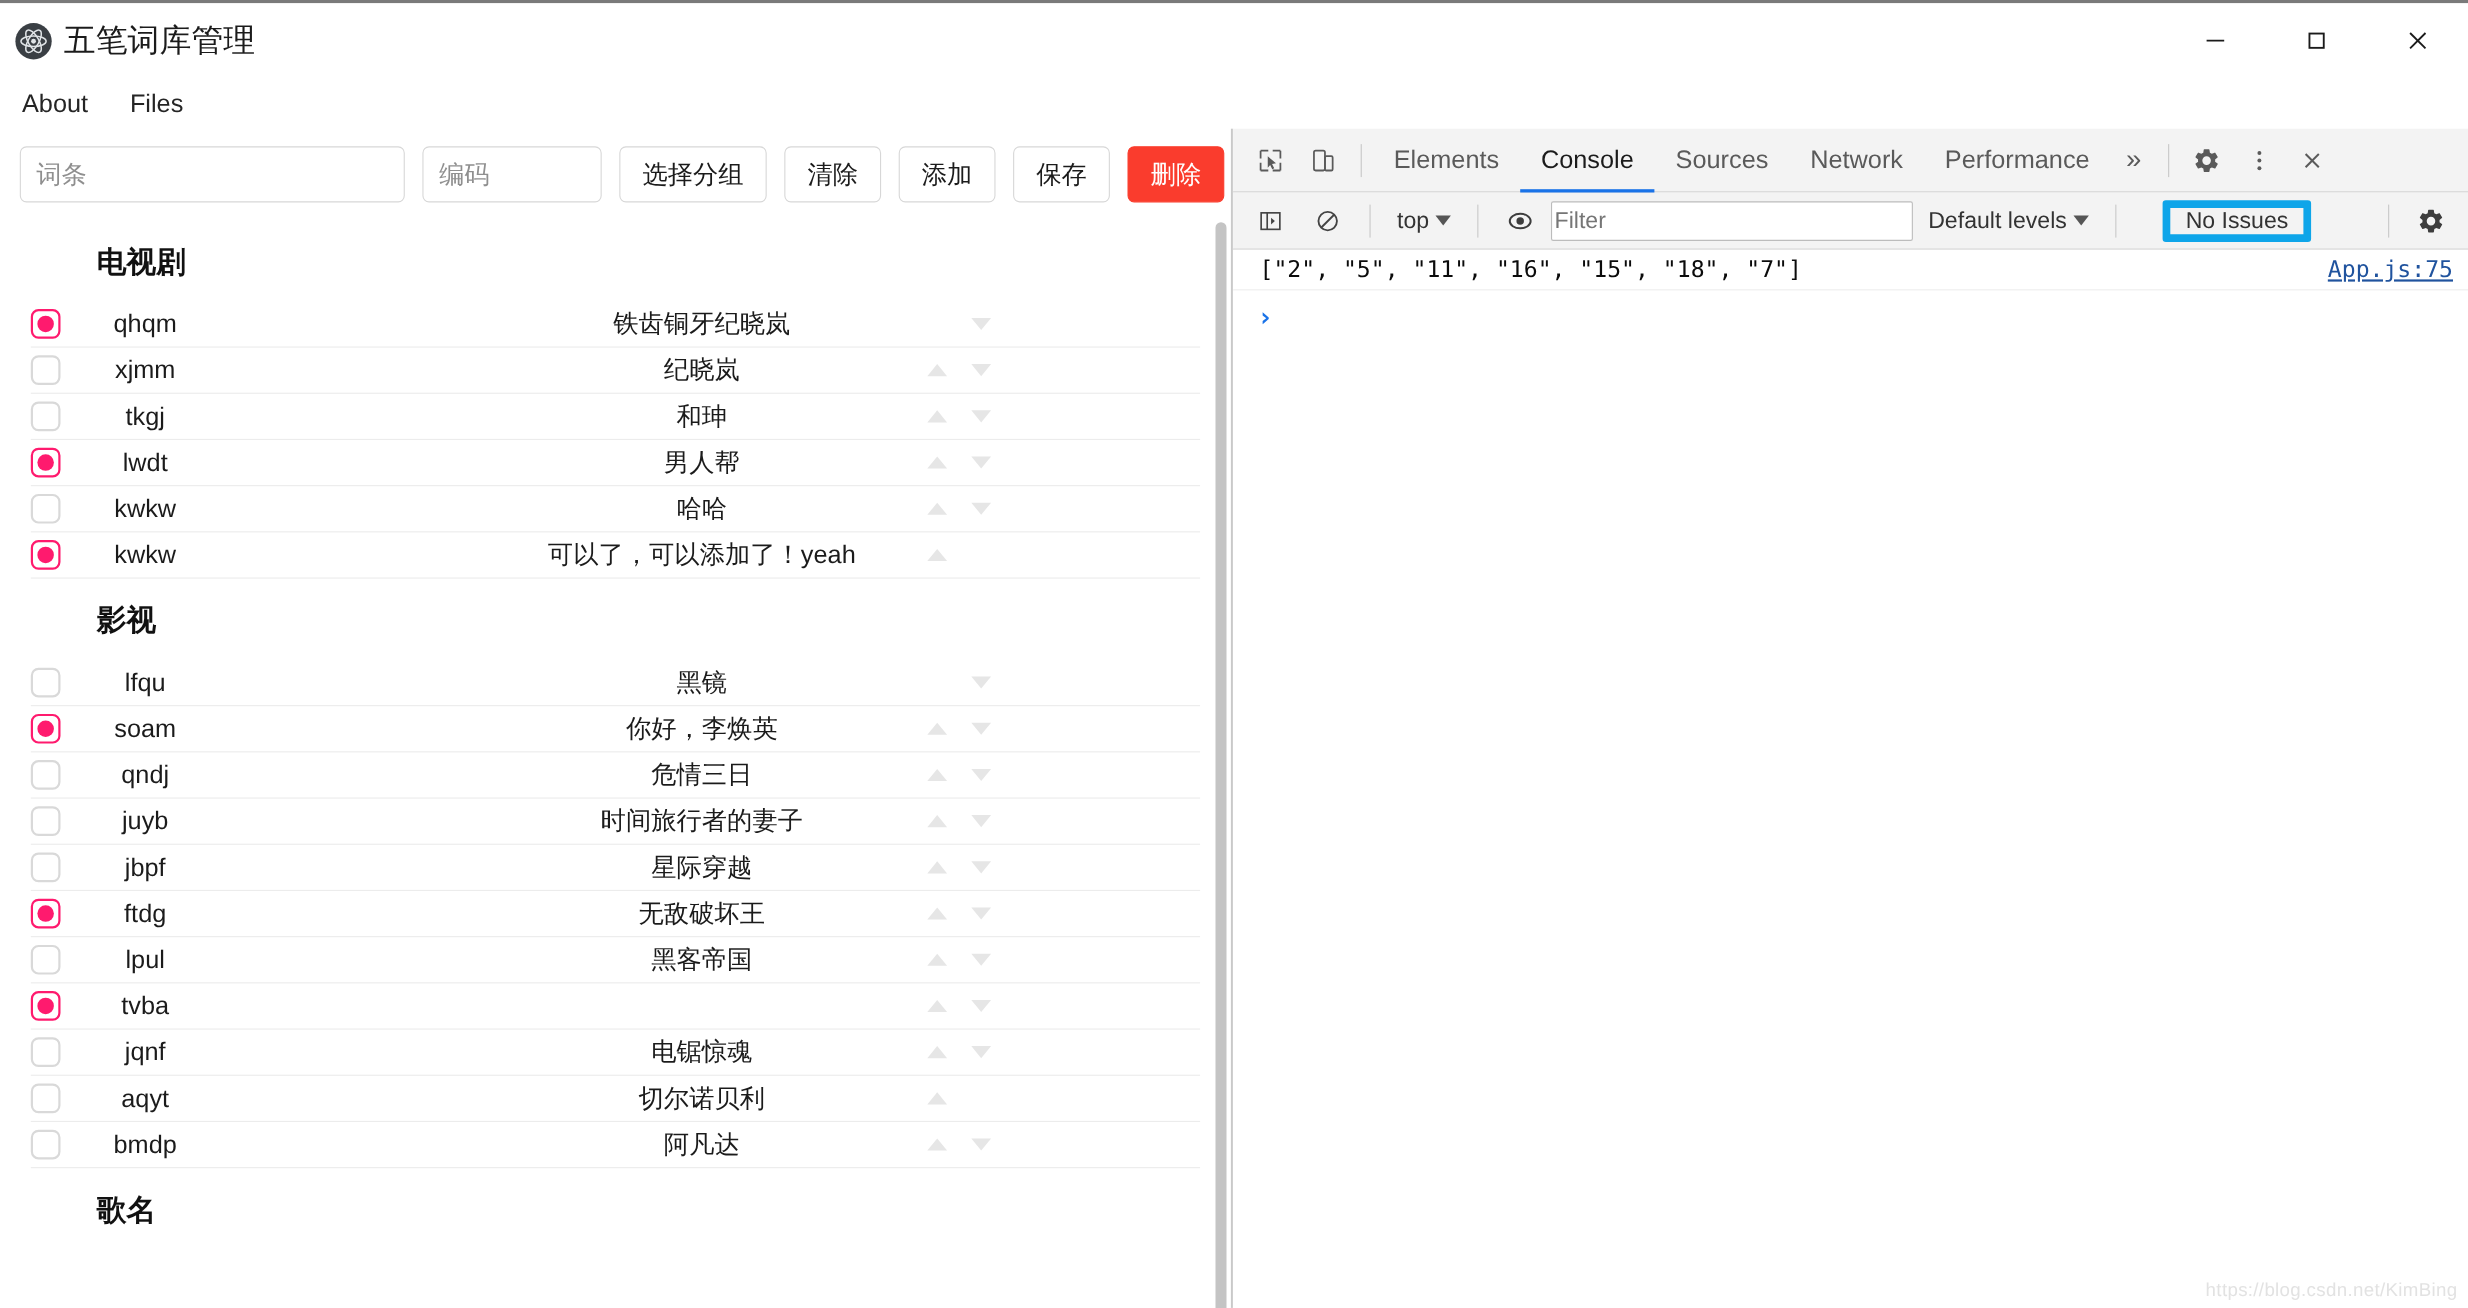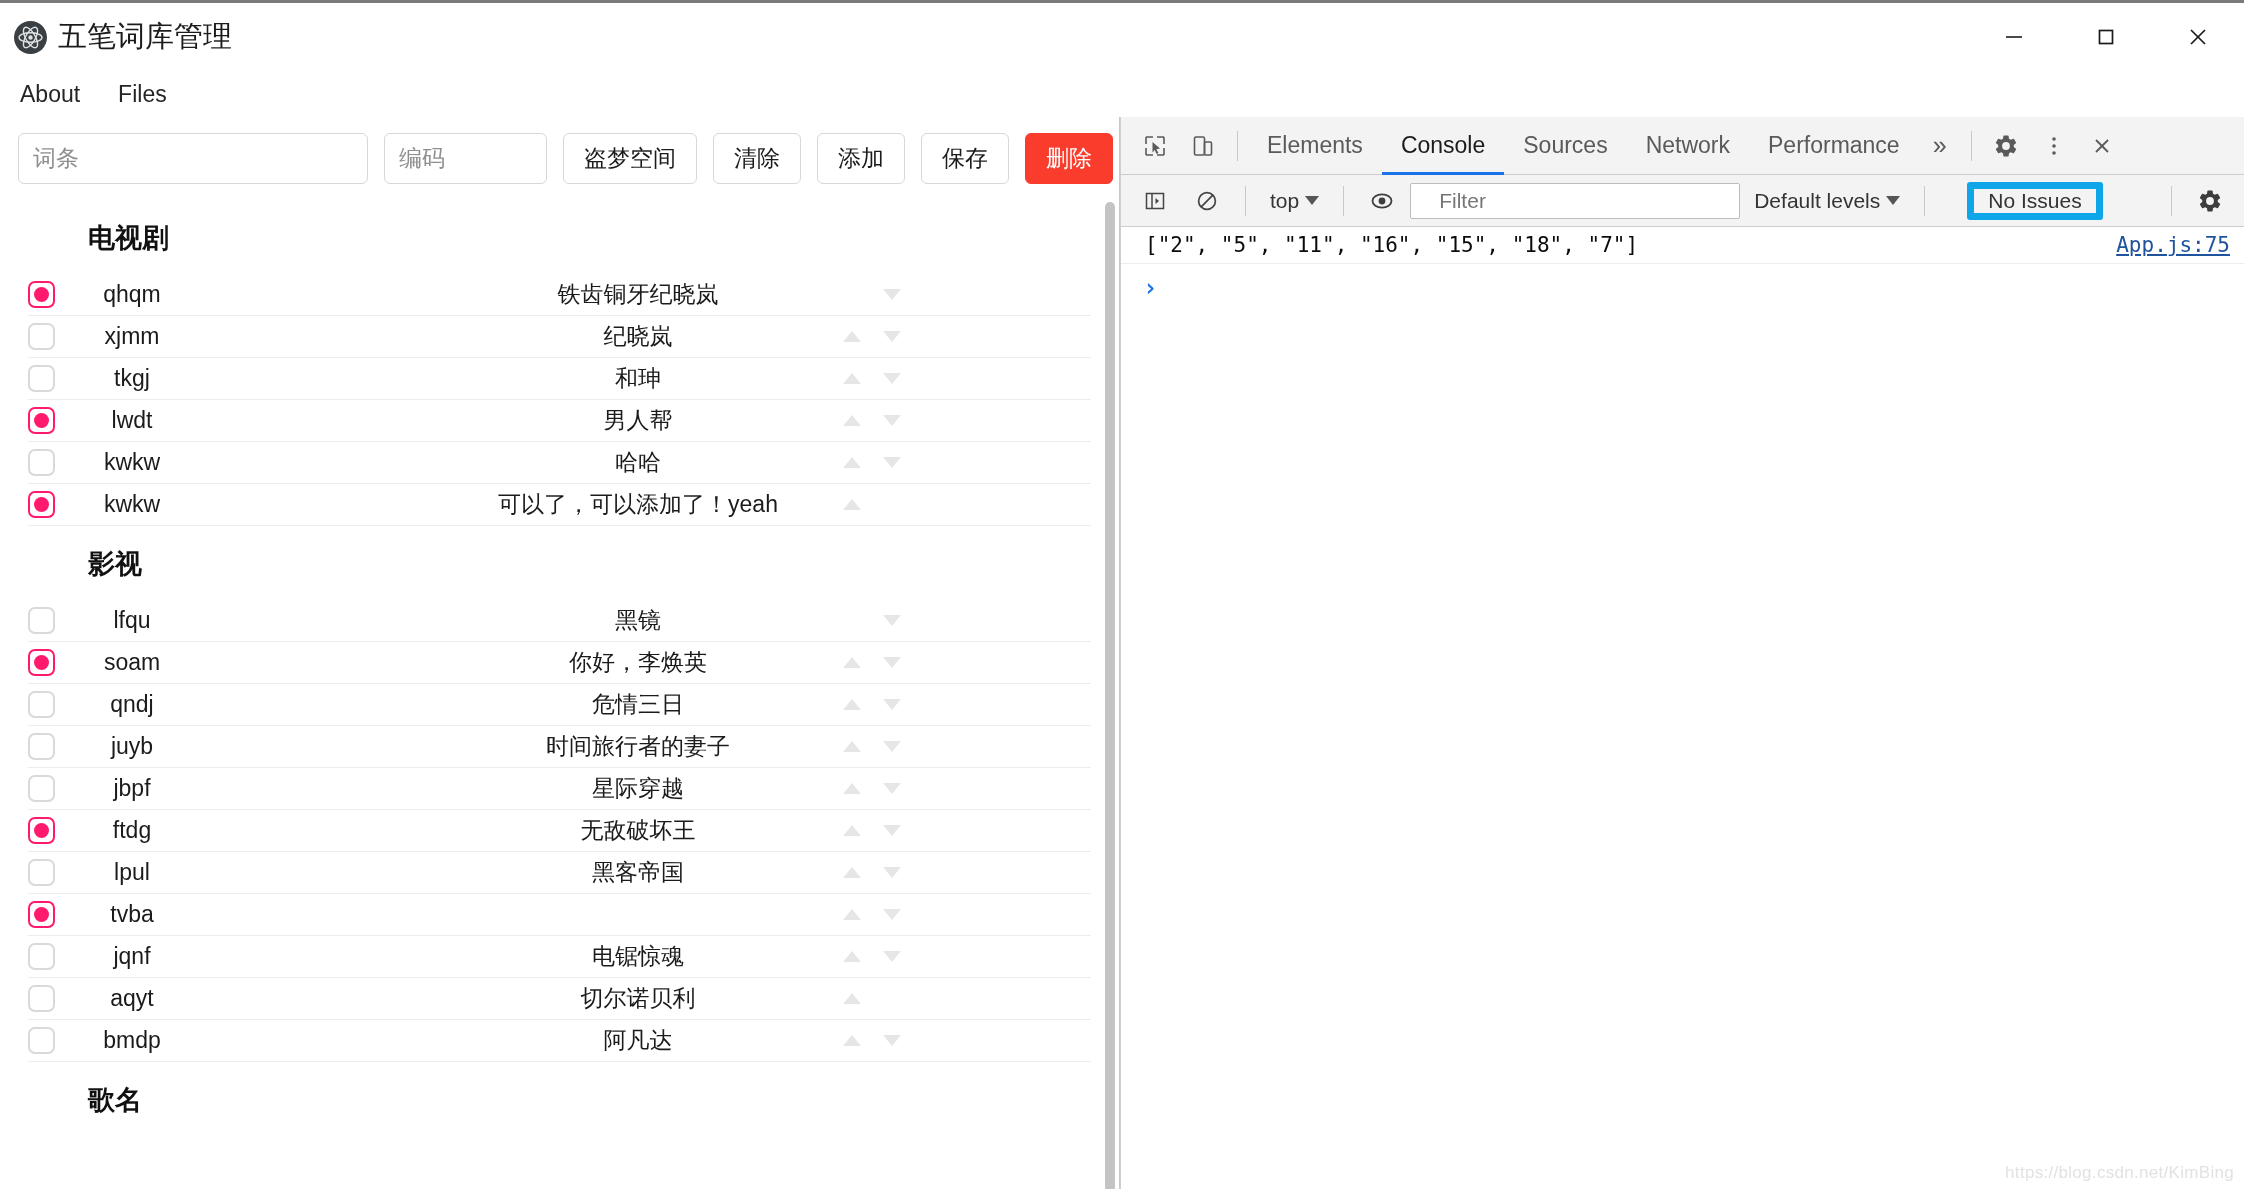--- a/index.html
+++ b/index.html
@@ -203,21 +203,21 @@
   }
   .caret-dn {
     width: 0; height: 0;
     border-left: 7px solid transparent;
     border-right: 7px solid transparent;
     border-top: 9px solid #555;
   }
   .dt-filter {
     flex: 1 1 auto; height: 36px; max-width: 330px;
     border: 1px solid #bcbcbc; border-radius: 2px; background: #fff;
-    font-size: 21px; color: #333; padding: 0 28px; outline: none;
+    font-size: 21px; color: #333; padding: 0 2px; outline: none;
     font-family: "Liberation Sans", "DejaVu Sans", sans-serif;
   }
   .dt-filter::placeholder { color: #767676; }
   .dt-noissues {
     font-size: 21px; color: #333; height: 38px; padding: 0 14px;
     display: flex; align-items: center; border: 7px solid #0ea5e9;
     border-radius: 3px; background: #f3f3f3; cursor: default; margin-left: 28px;
   }
 
   .console-body {
@@ -291,21 +291,21 @@
     <div class="menu-item">Files</div>
   </div>
 
   <div class="body-split">
 
     <div class="app-pane">
 
       <div class="toolbar">
         <input id="input-word" class="tb-input" type="text" placeholder="词条" style="">
         <input id="input-code" class="tb-input" type="text" placeholder="编码" style="">
-        <button class="tb-btn">盗梦空间</button>
+        <button class="tb-btn">选择分组</button>
         <button class="tb-btn">清除</button>
         <button class="tb-btn">添加</button>
         <button class="tb-btn">保存</button>
         <button class="tb-btn danger">删除</button>
       </div>
 
       <div class="list-scroll">
         <div class="list-inner" id="list-inner">
             <div class="group-title">电视剧</div>
             <div class="rows">

